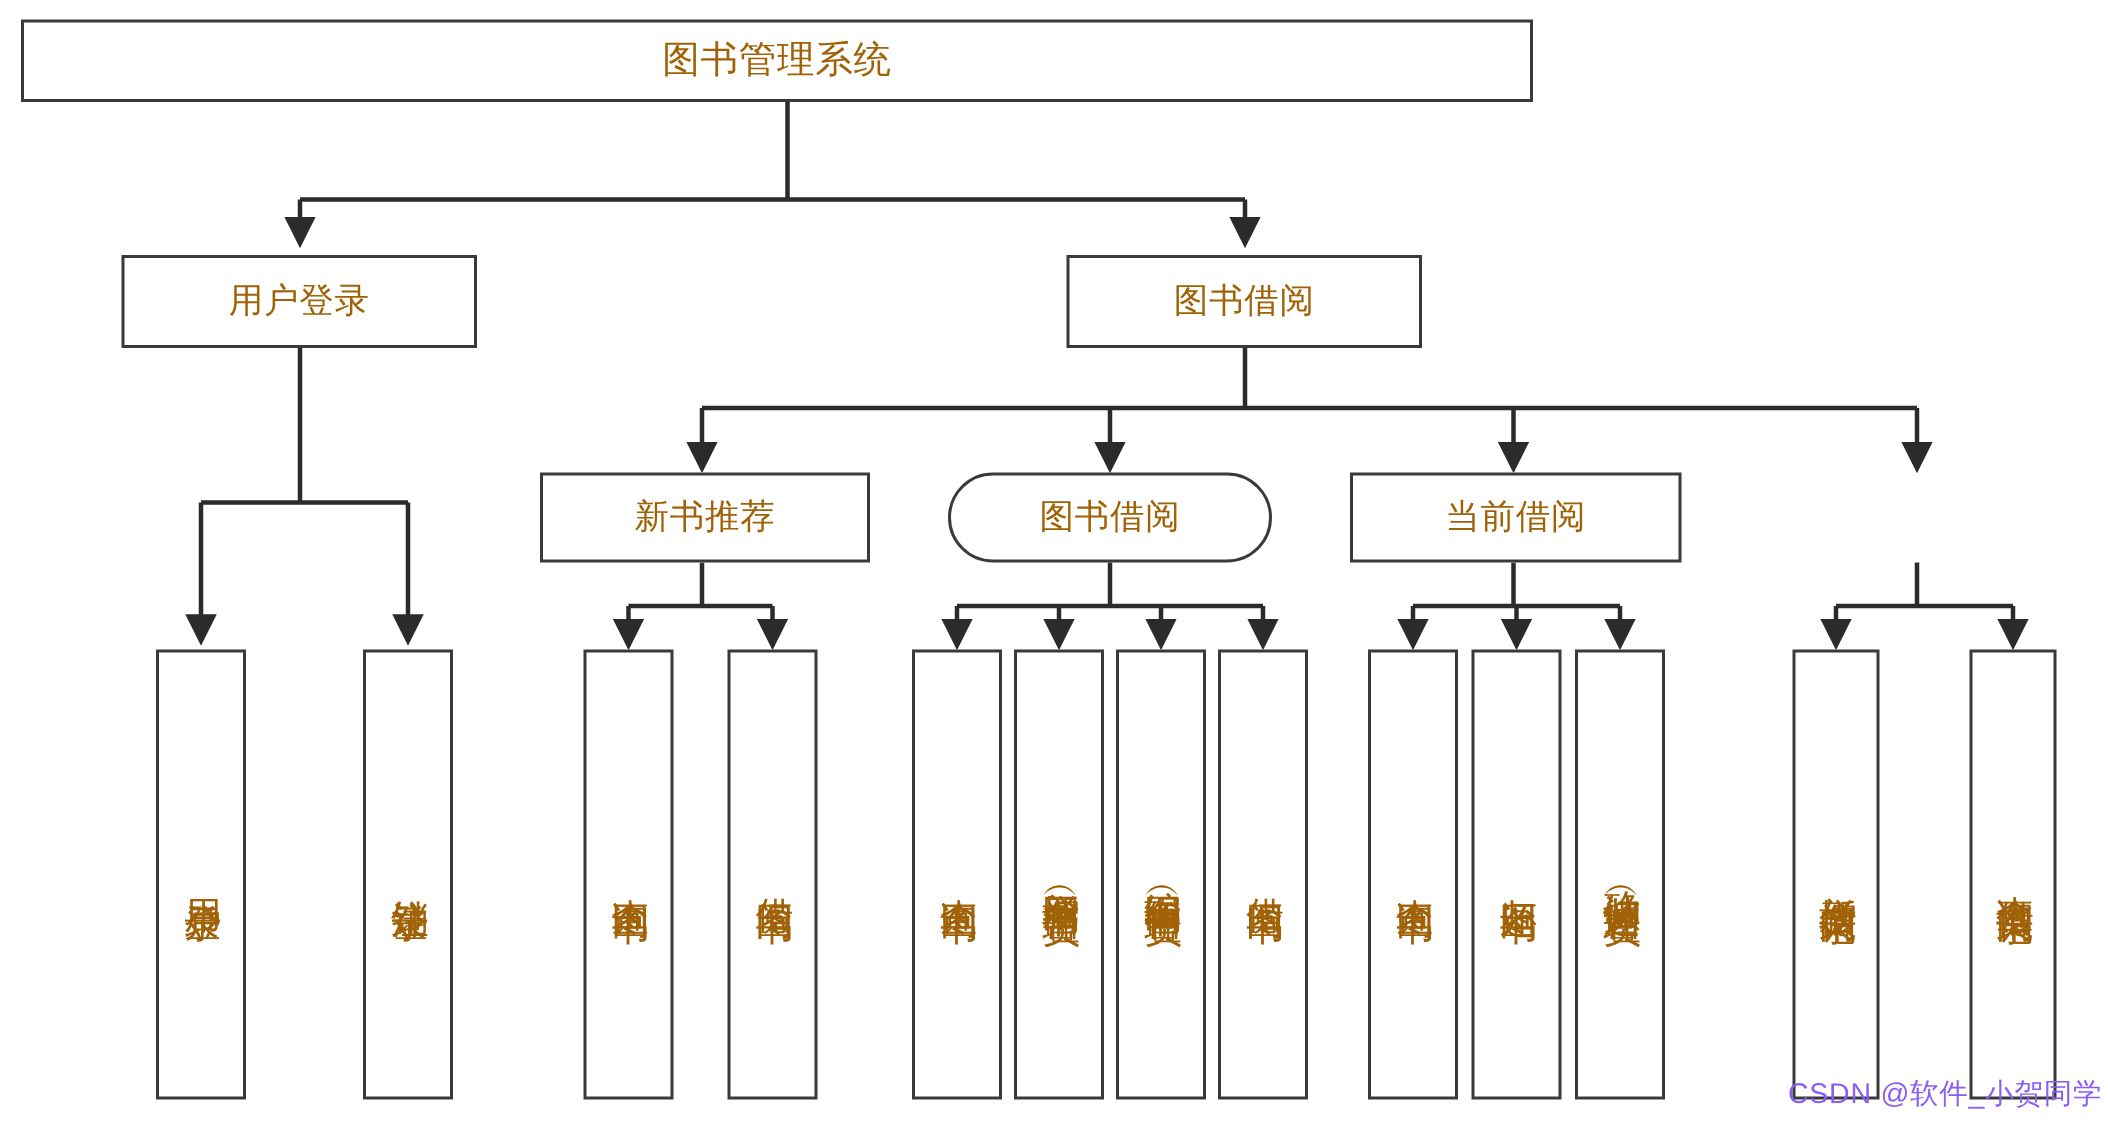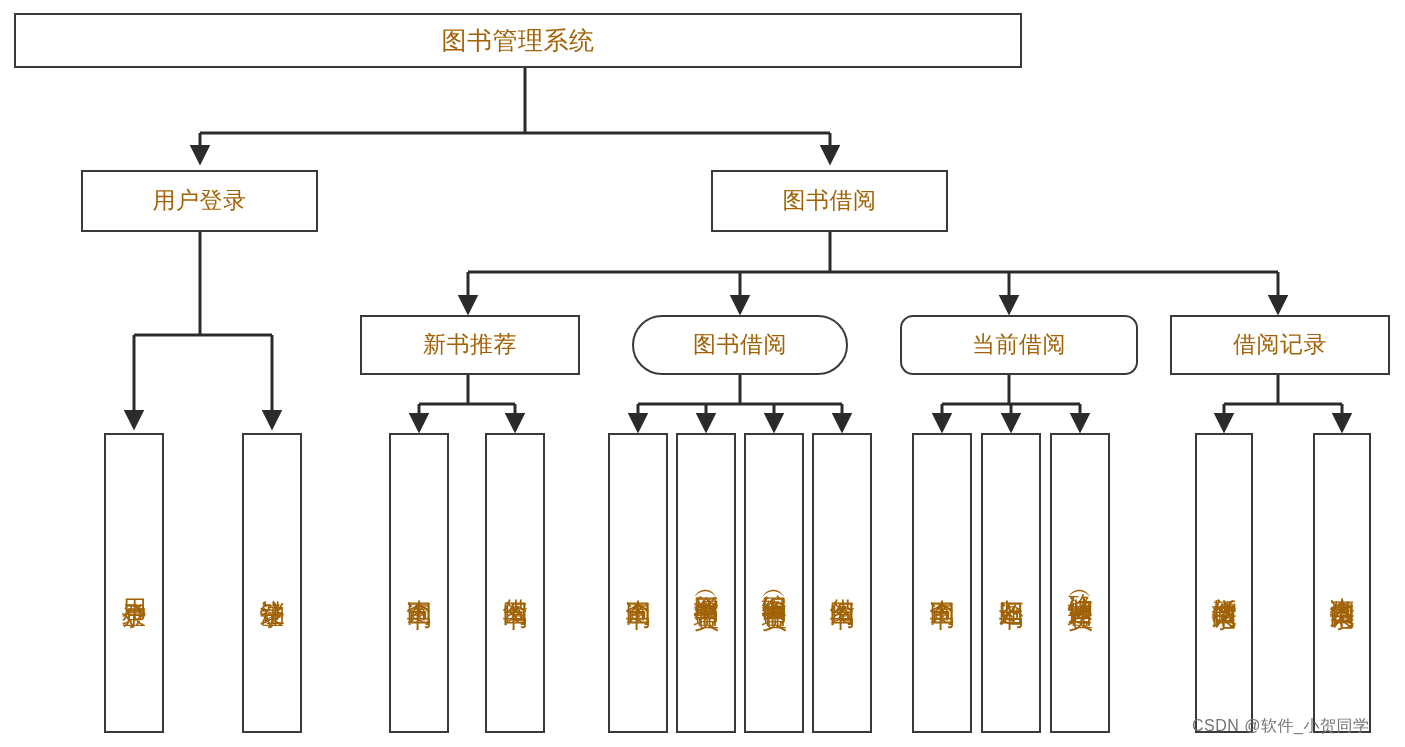--- a/index.html
+++ b/index.html
@@ -57,22 +57,22 @@
     text-orientation: upright;
     font-size: 25px;
     line-height: 1.02;
     letter-spacing: 2px;
     max-height: 100%;
   }
   #watermark {
     position: absolute;
     left: 1192px;
     top: 716px;
-    font-size: 16px;
-    color: #737373;
+    font-size: 19px;
+    color: #8b5cf6;
     white-space: nowrap;
     letter-spacing: 0.5px;
     font-family: "Liberation Sans", "DejaVu Sans", sans-serif;
   }
 </style>
 </head>
 <body>
 
 <div id="canvas">
 
@@ -136,25 +136,22 @@
   <div class="node h" style="left:711px; top:170px; width:237px; height:62px;">
     <span class="lbl">图书借阅</span>
   </div>
 
   <div class="node h" style="left:360px; top:315px; width:220px; height:60px;">
     <span class="lbl">新书推荐</span>
   </div>
   <div class="node h" style="left:632px; top:315px; width:216px; height:60px;border-radius:30px;">
     <span class="lbl">图书借阅</span>
   </div>
-  <div class="node h" style="left:900px; top:315px; width:238px; height:60px;border-radius:13px;">
+  <div class="node h" style="left:900px; top:315px; width:221px; height:60px;">
     <span class="lbl">当前借阅</span>
-  </div>
-  <div class="node h" style="left:1170px; top:315px; width:220px; height:60px;">
-    <span class="lbl">借阅记录</span>
   </div>
 
   <div class="node v" style="left:104px; top:433px; width:60px; height:300px;">
     <span class="lbl">用户登录</span>
   </div>
   <div class="node v" style="left:242px; top:433px; width:60px; height:300px;">
     <span class="lbl">注销登录</span>
   </div>
 
   <div class="node v" style="left:389px; top:433px; width:60px; height:300px;">

